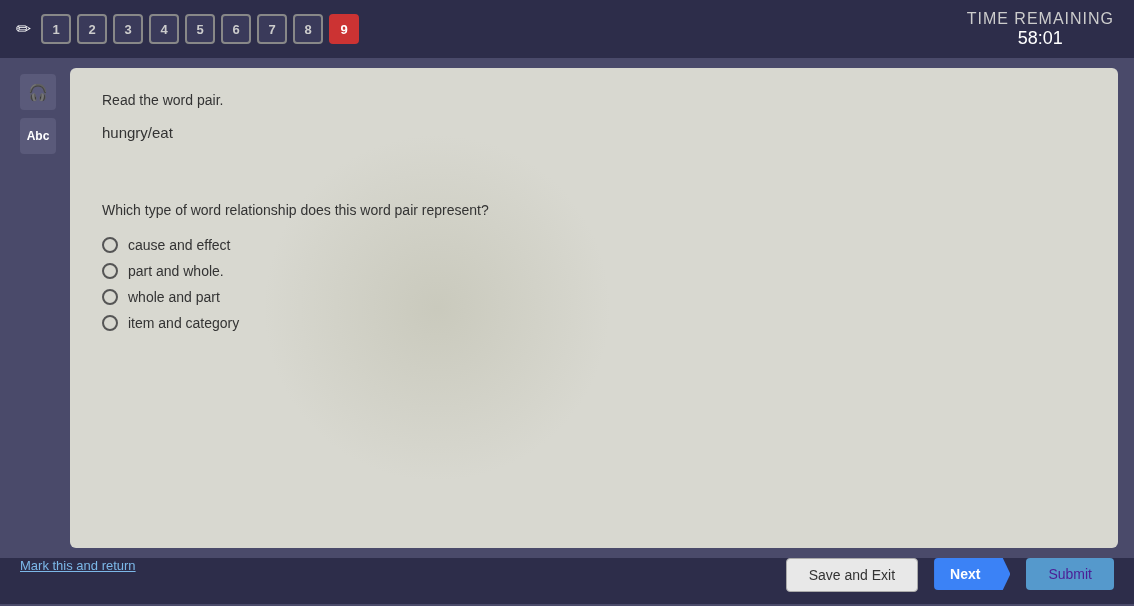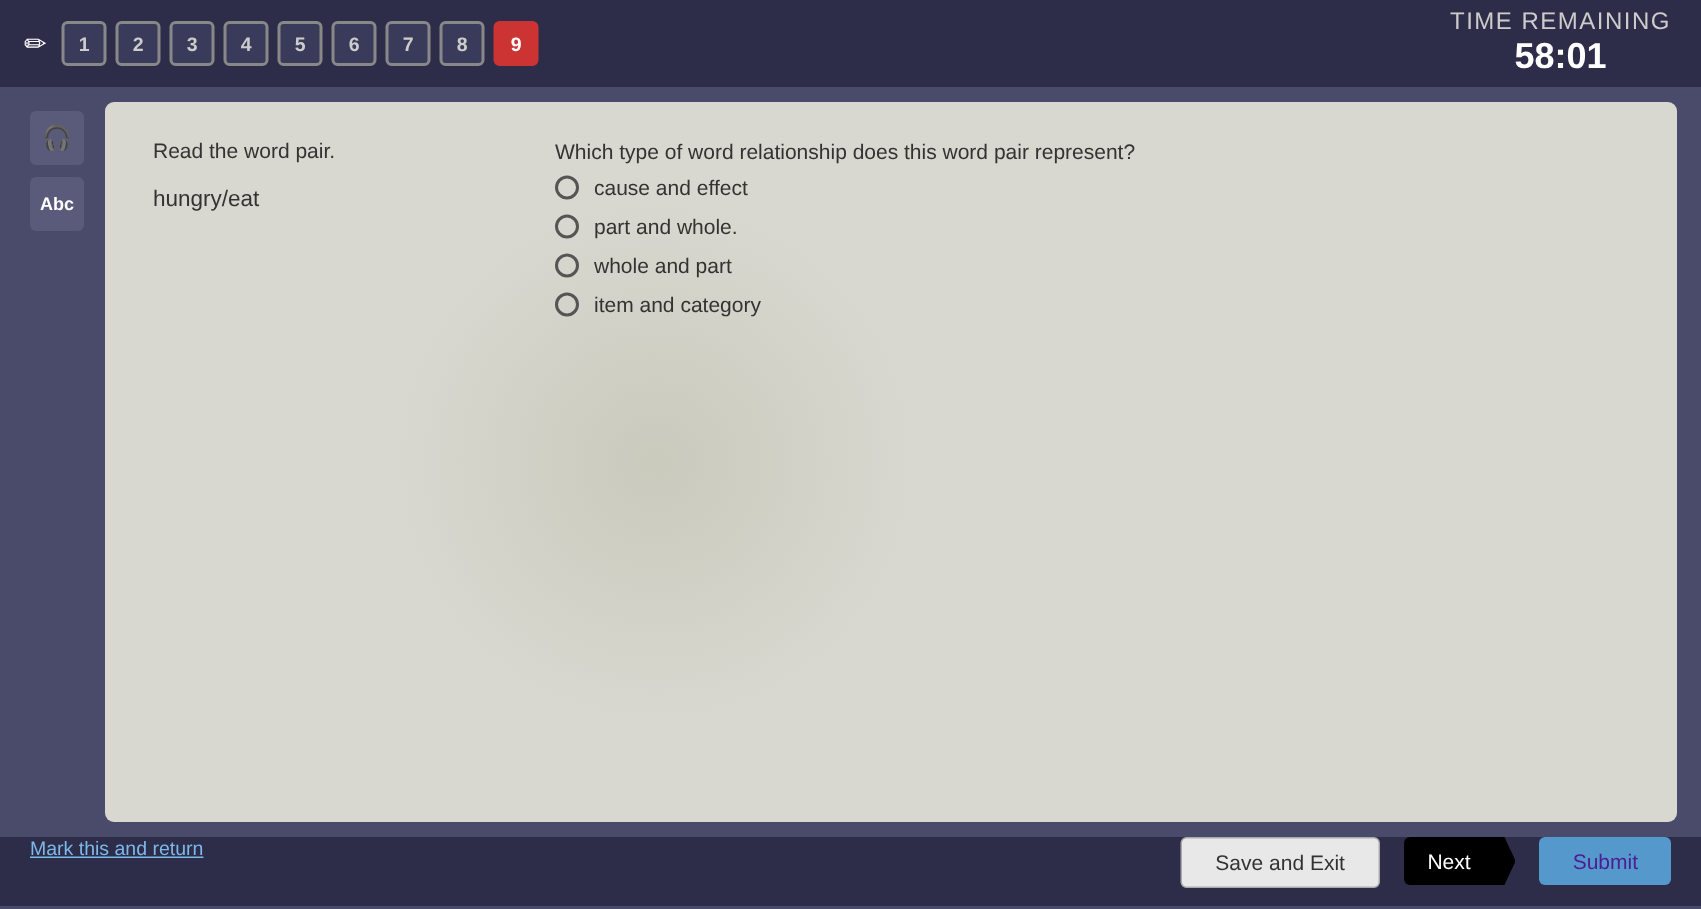--- a/index.html
+++ b/index.html
@@ -64,22 +64,22 @@
       color: #fff;
     }
 
     .timer-label {
       font-size: 16px;
       letter-spacing: 1px;
       color: #ccc;
     }
 
     .timer-value {
-      font-size: 24px;
-      font-weight: bold;
+      font-size: 18px;
+      font-weight: normal;
       color: #fff;
     }
 
     
     .main-area {
       display: flex;
       padding: 10px 16px;
       gap: 10px;
       height: calc(606px - 58px - 48px);
     }
@@ -128,21 +128,22 @@
       height: 350px;
       background: radial-gradient(ellipse, rgba(180,180,160,0.4) 0%, transparent 70%);
       border-radius: 50%;
       pointer-events: none;
     }
 
     .quiz-content {
       position: relative;
       z-index: 1;
       display: flex;
-      gap: 28px;
+      gap: 60px;
+      flex-direction: column;
     }
 
     .left-content {
       width: 240px;
     }
 
     .read-label {
       font-size: 14px;
       color: #333;
       margin-bottom: 8px;
@@ -155,21 +156,21 @@
       margin-top: 16px;
     }
 
     .right-content {
       flex: 1;
     }
 
     .question-text {
       font-size: 14px;
       color: #333;
-      margin-bottom: 5px;
+      margin-bottom: 16px;
       line-height: 1.4;
     }
 
     .options-list {
       list-style: none;
       display: flex;
       flex-direction: column;
       gap: 10px;
     }
 
@@ -219,26 +220,27 @@
       font-weight: normal;
     }
 
     .btn-save-exit {
       background: #e8e8e8;
       color: #333;
       border: 1px solid #aaa;
     }
 
     .btn-next {
-      background: #000000;
+      background: #3b82f6;
       color: #fff;
       position: relative;
       padding-right: 30px;
       clip-path: polygon(0 0, 90% 0, 100% 50%, 90% 100%, 0 100%);
       padding-left: 16px;
+      font-weight: bold;
     }
 
     .btn-submit {
       background: #5599cc;
       color: #4c1d95;
     }
   </style>
 </head>
 <body>
 

